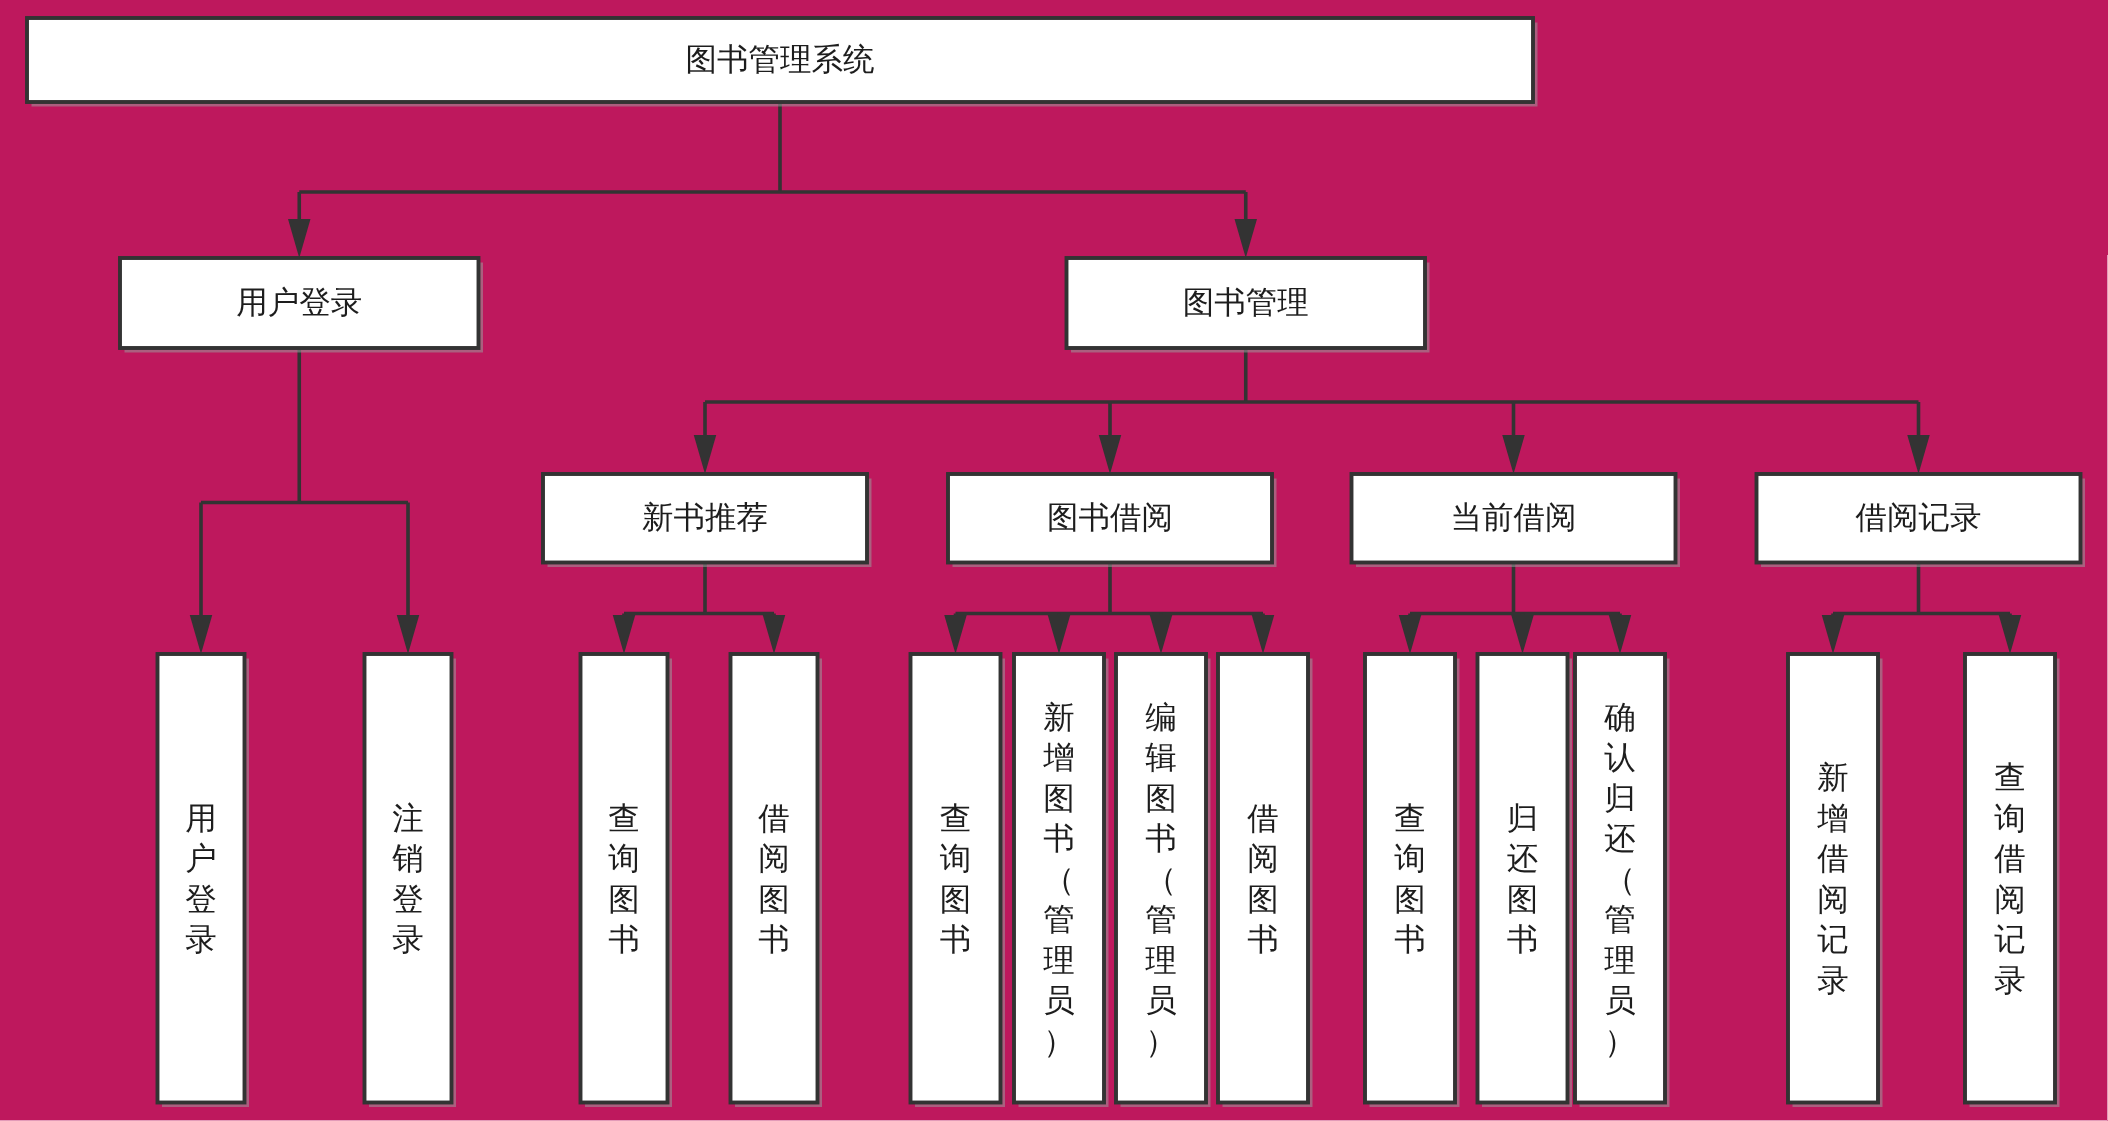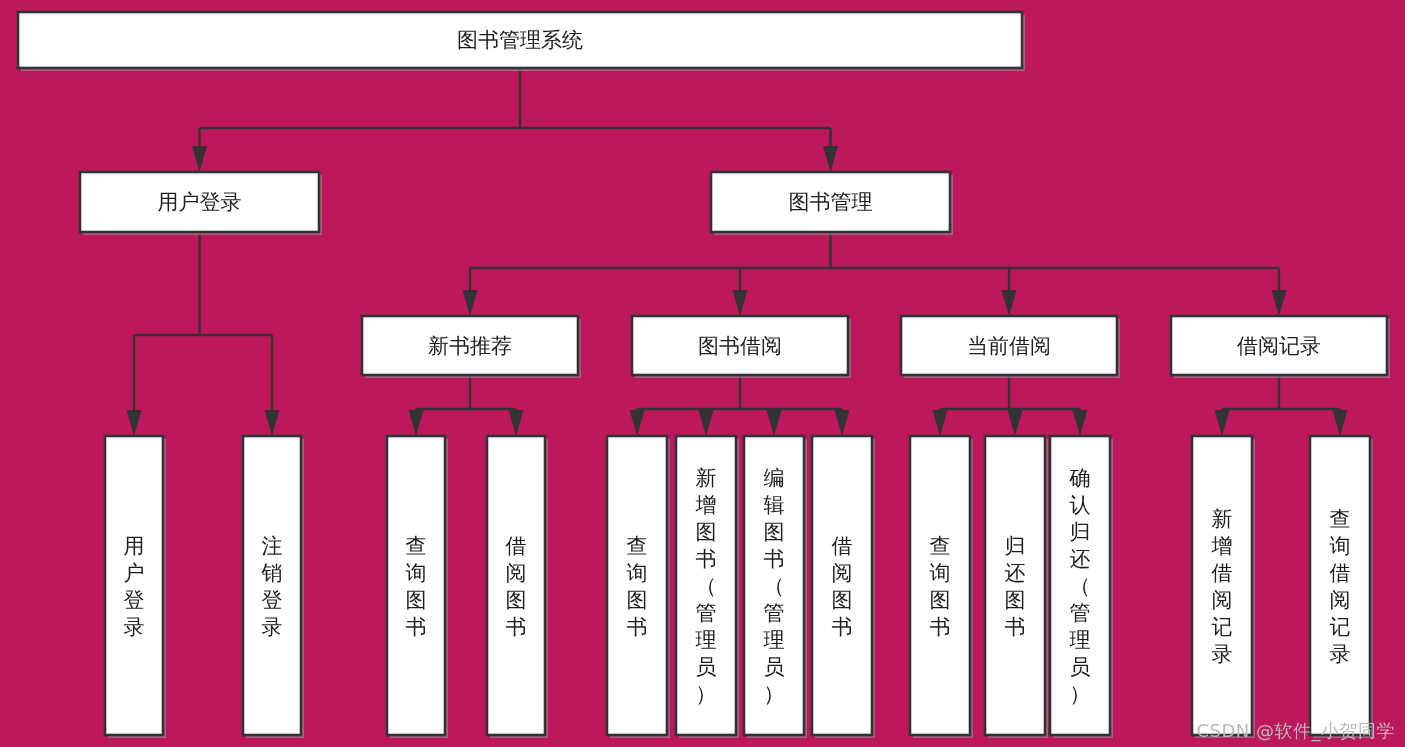--- a/index.html
+++ b/index.html
@@ -240,14 +240,13 @@
           <rect x="1192" y="436" width="60" height="299" class="node-box"></rect>
           <text x="1222" y="525.56" class="node-label-v"><tspan x="1222" dy="0">新</tspan><tspan x="1222" dy="27">增</tspan><tspan x="1222" dy="27">借</tspan><tspan x="1222" dy="27">阅</tspan><tspan x="1222" dy="27">记</tspan><tspan x="1222" dy="27">录</tspan></text>
         </g>
         <g>
           <rect x="1313" y="439" width="60" height="299" class="node-shadow"></rect>
           <rect x="1310" y="436" width="60" height="299" class="node-box"></rect>
           <text x="1340" y="525.56" class="node-label-v"><tspan x="1340" dy="0">查</tspan><tspan x="1340" dy="27">询</tspan><tspan x="1340" dy="27">借</tspan><tspan x="1340" dy="27">阅</tspan><tspan x="1340" dy="27">记</tspan><tspan x="1340" dy="27">录</tspan></text>
         </g>
       </g>
   </svg>
-  <div class="watermark-text">CSDN @软件_小贺同学</div>
 </div>
 
 </body></html>

